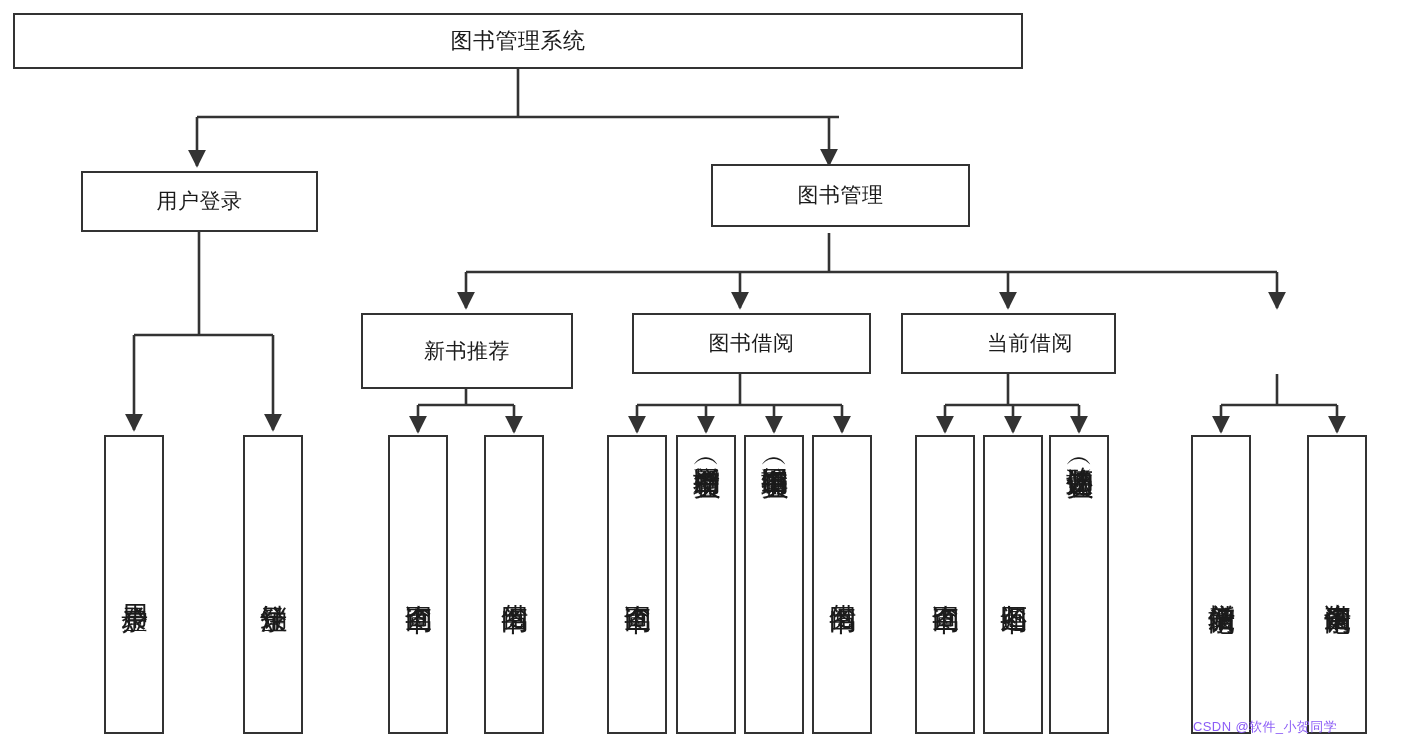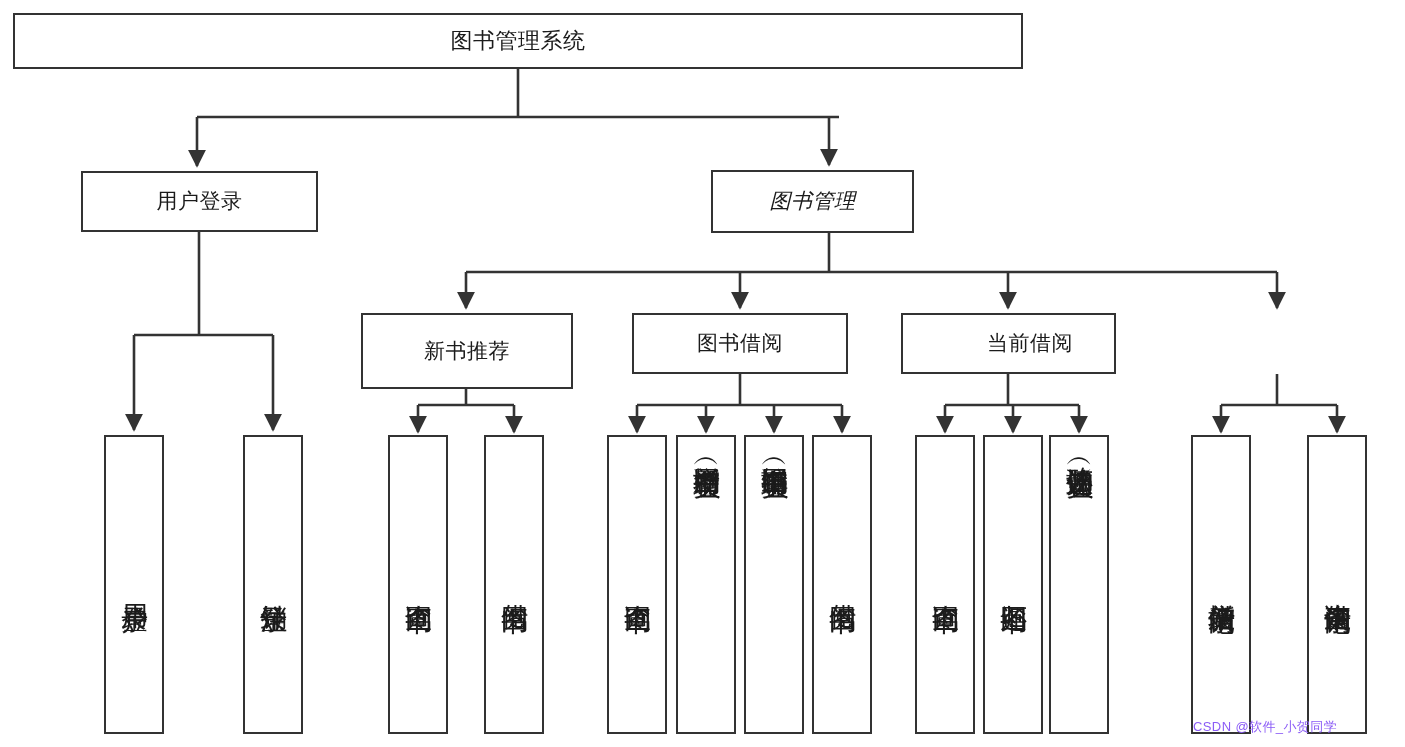--- a/index.html
+++ b/index.html
@@ -132,28 +132,28 @@
     </g>
   </svg>
 
   <div class="node horiz root" style="left:13px; top:13px; width:1010px; height:56px;">
     <span class="label">图书管理系统</span>
   </div>
 
   <div class="node horiz" style="left:81px; top:171px; width:237px; height:61px;">
     <span class="label">用户登录</span>
   </div>
-  <div class="node horiz" style="left:711px; top:170px; width:203px; height:63px;font-style:italic;">
+  <div class="node horiz" style="left:711px; top:164px; width:259px; height:63px;">
     <span class="label">图书管理</span>
   </div>
 
   <div class="node horiz" style="left:361px; top:313px; width:212px; height:76px;">
     <span class="label">新书推荐</span>
   </div>
-  <div class="node horiz" style="left:632px; top:313px; width:216px; height:61px;">
+  <div class="node horiz" style="left:632px; top:313px; width:239px; height:61px;">
     <span class="label">图书借阅</span>
   </div>
   <div class="node horiz" style="left:901px; top:313px; width:215px; height:61px;padding-left:43px;">
     <span class="label">当前借阅</span>
   </div>
 
   <div class="node vert centered" style="left:104px; top:435px; width:60px; height:299px;">
     <span class="label">用户登录</span>
   </div>
   <div class="node vert centered" style="left:243px; top:435px; width:60px; height:299px;">

